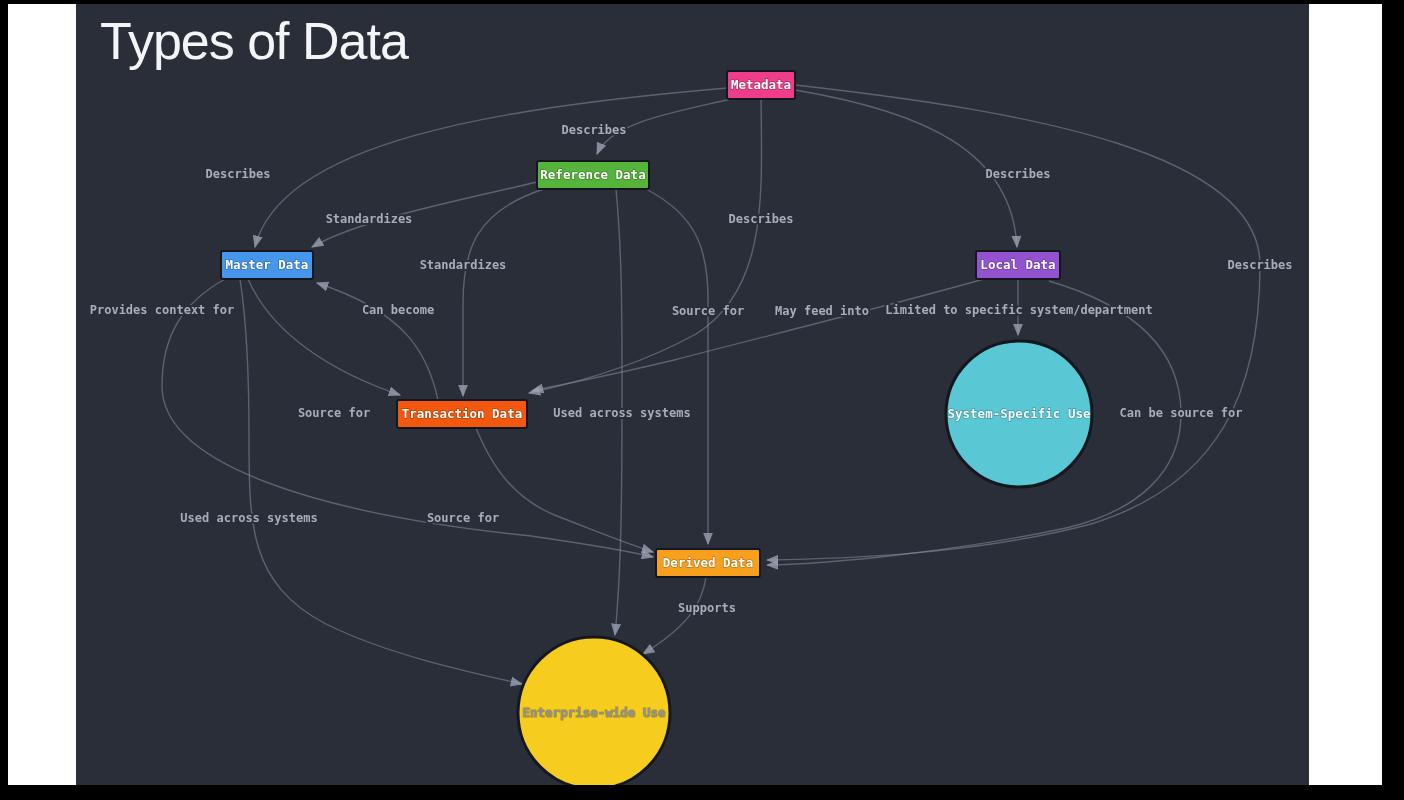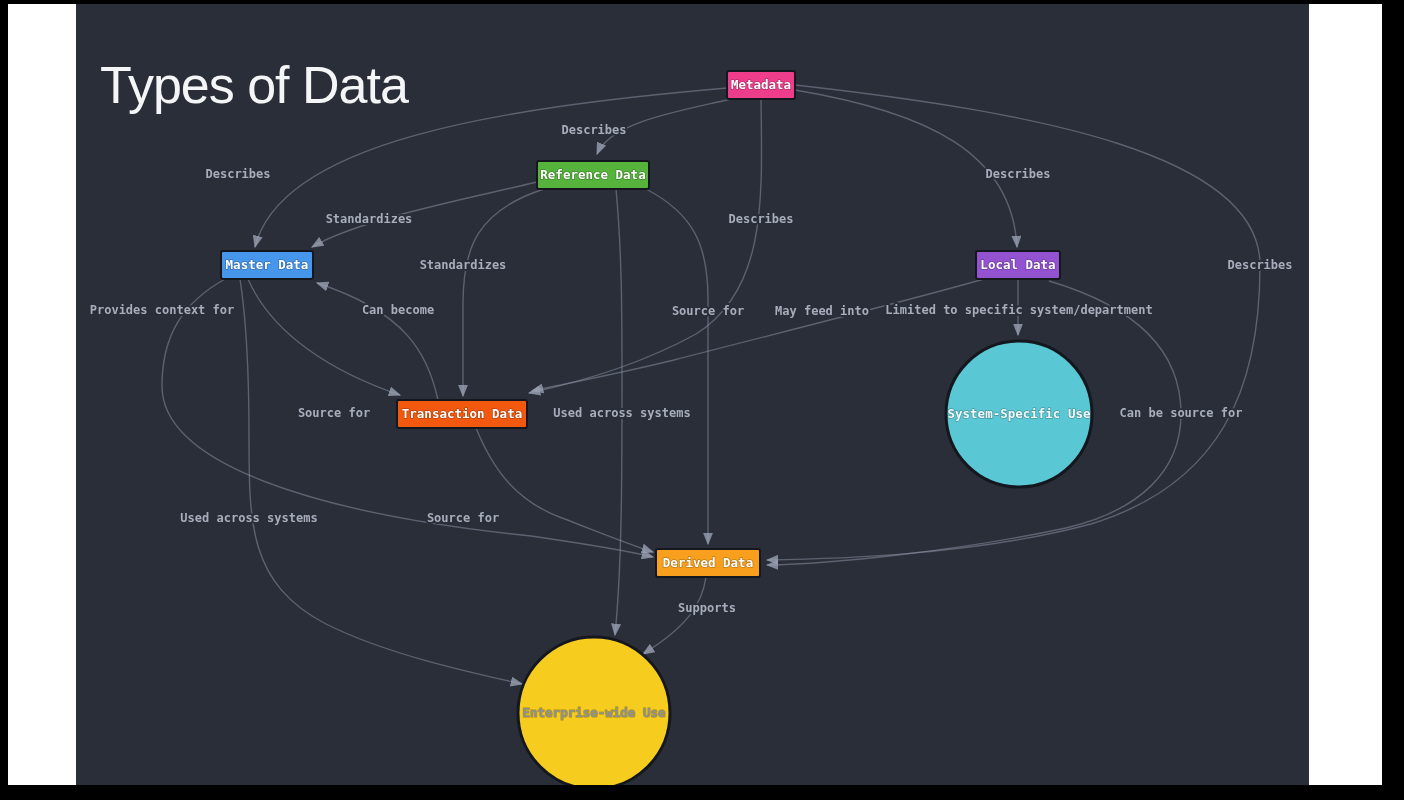--- a/index.html
+++ b/index.html
@@ -14,21 +14,20 @@
   }
   .slide {
     position:absolute; left:68px; top:0; width:1233px; height:781px;
     background:#2a2e38; overflow:hidden;
   }
   .slide-title {
     position:absolute; left:24px; top:8px;
     font-size:52px; font-weight:500; letter-spacing:-1px;
     color:#f4f5f7; line-height:1.15;
     font-family:"Liberation Sans", sans-serif;
-    margin-top:44px;
   }
   svg.diagram { position:absolute; left:0; top:0; }
   .edges path {
     fill:none; stroke:#8d95a8; stroke-opacity:0.5; stroke-width:1.4;
   }
   .arrow-head { fill:#98a0b2; fill-opacity:0.8; stroke:none; }
   .edge-label {
     font-family:"DejaVu Sans Mono", monospace;
     font-size:12px; font-weight:600;
     fill:#a7adbb; text-anchor:middle;

